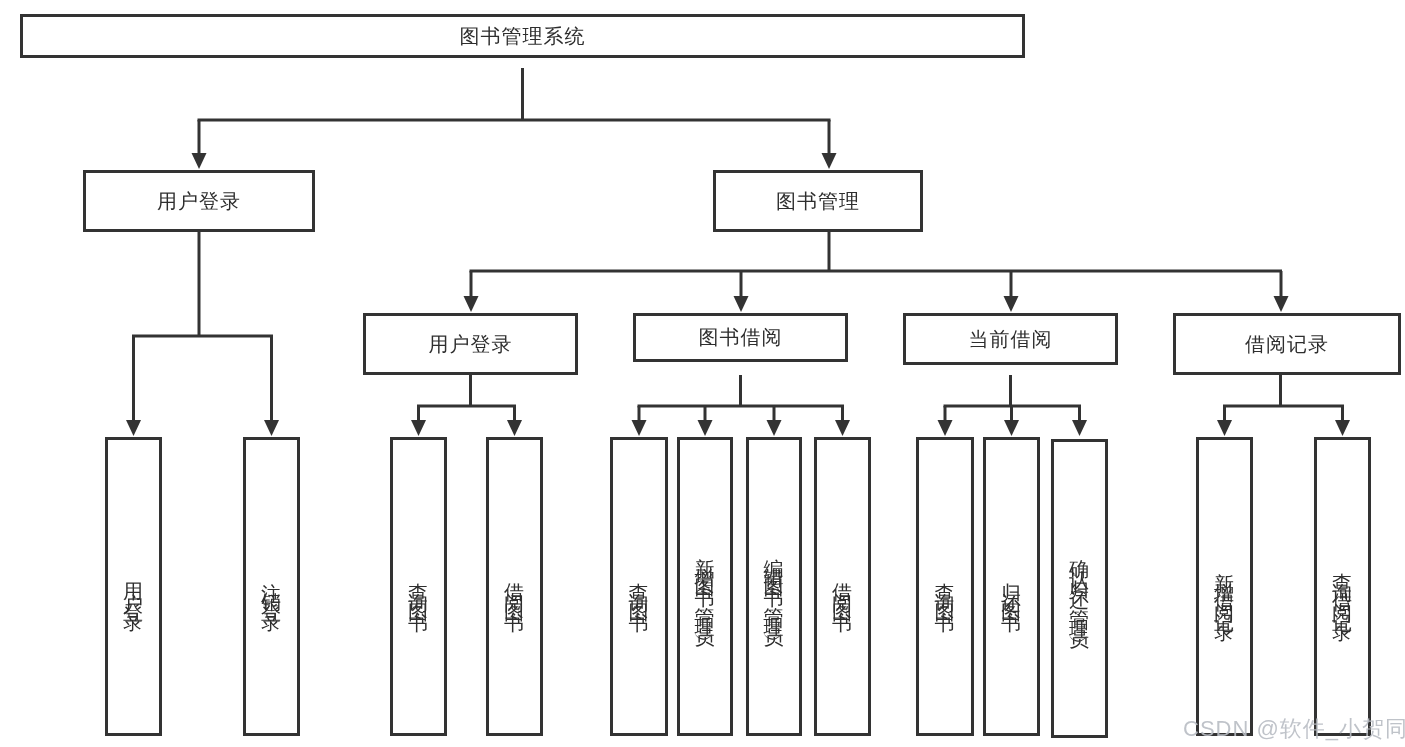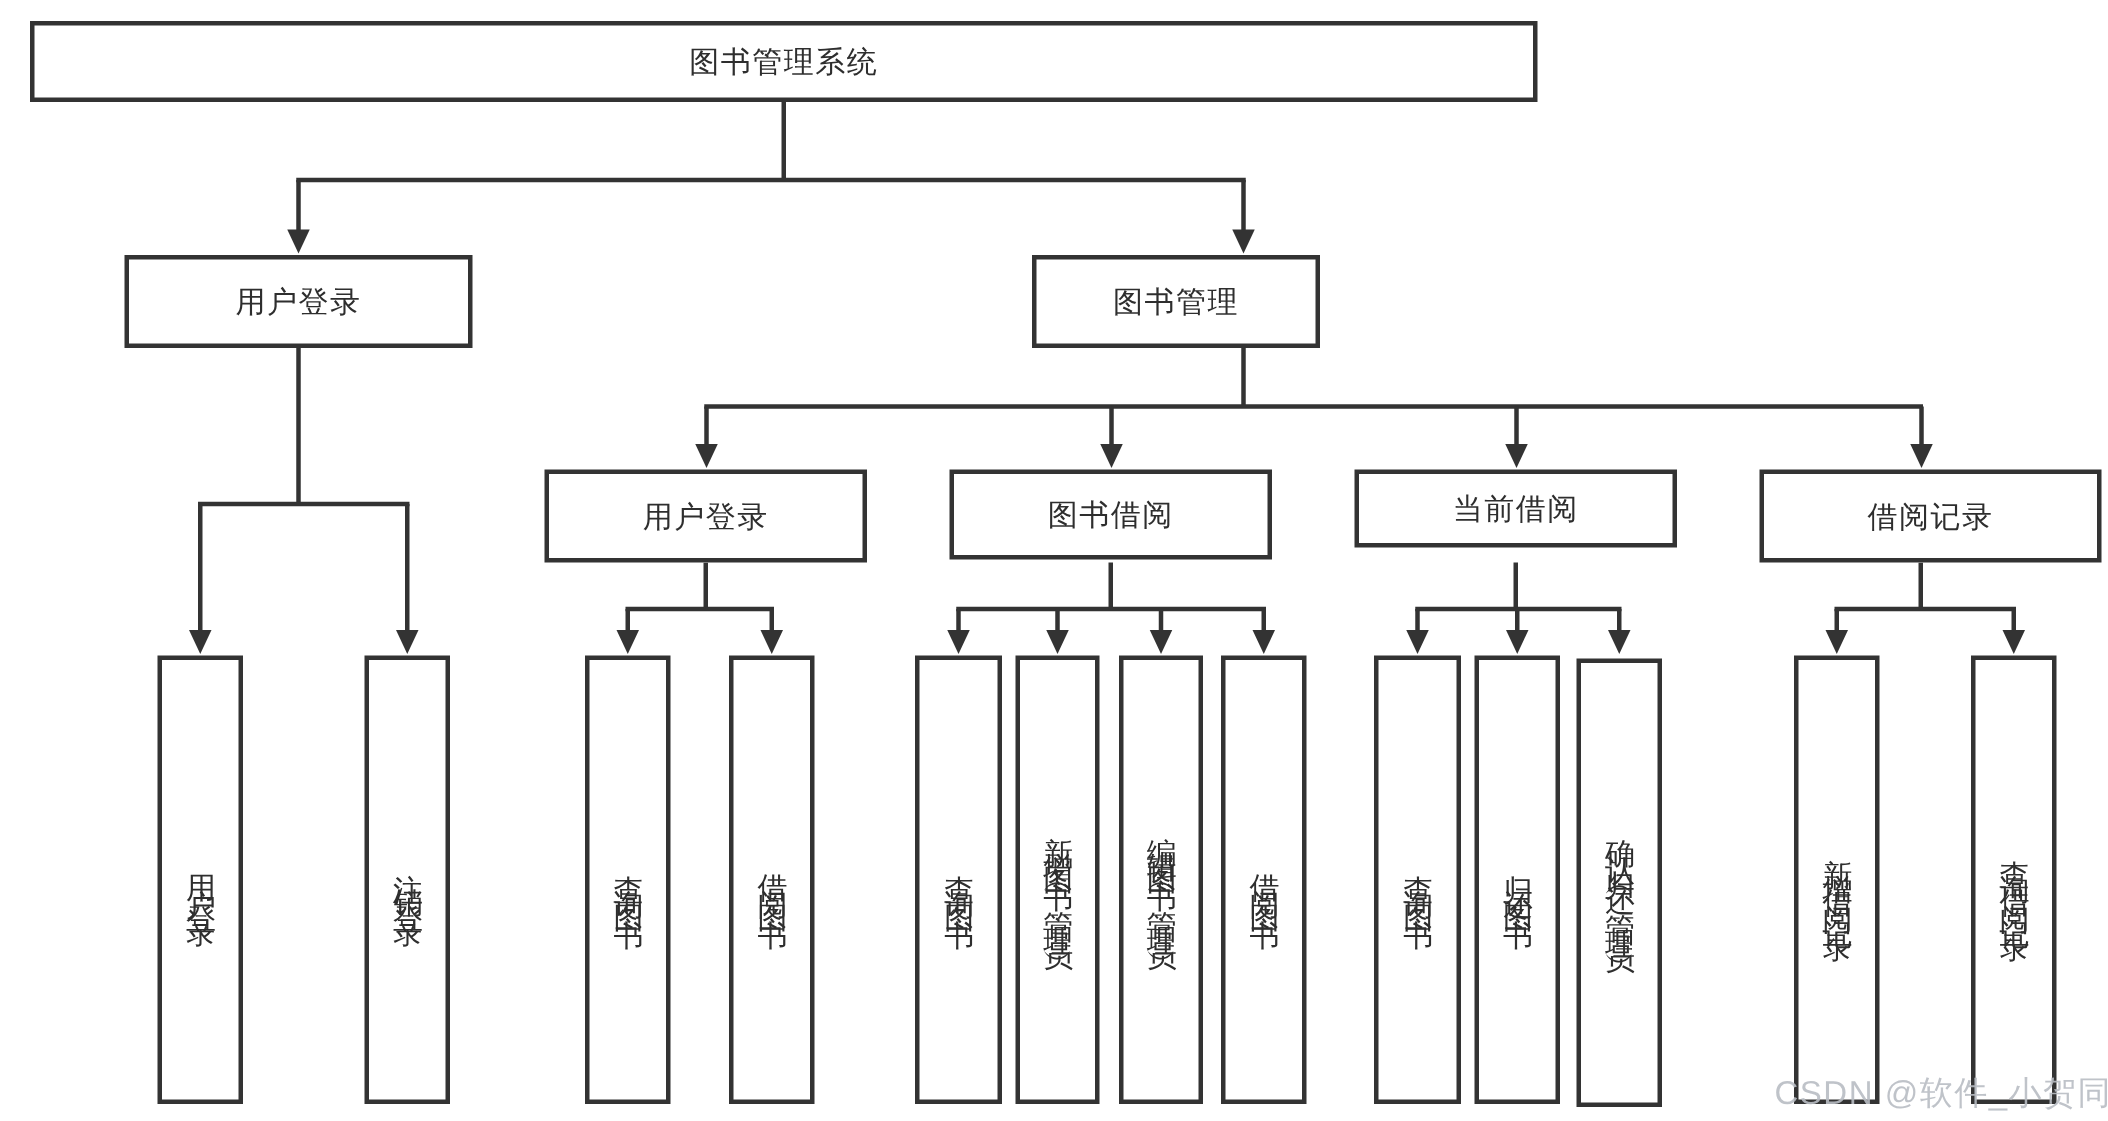--- a/index.html
+++ b/index.html
@@ -120,35 +120,35 @@
       <polygon points="766.5,420 781.5,420 774,436"></polygon>
       <polygon points="835,420 850,420 842.5,436"></polygon>
       <polygon points="937.5,420 952.5,420 945,436"></polygon>
       <polygon points="1004,420 1019,420 1011.5,436"></polygon>
       <polygon points="1072,420 1087,420 1079.5,436"></polygon>
       <polygon points="1217,420 1232,420 1224.5,436"></polygon>
       <polygon points="1335,420 1350,420 1342.5,436"></polygon>
     </g>
   </svg>
 
-  <div class="box h" style="left:20px;top:14px;width:1005px;height:54px">
+  <div class="box h" style="left:20px;top:14px;width:1005px;height:44px">
     <span>图书管理系统</span>
   </div>
 
   <div class="box h" style="left:83px;top:170px;width:232px;height:62px">
     <span>用户登录</span>
   </div>
-  <div class="box h" style="left:688px;top:170px;width:192px;height:62px">
+  <div class="box h" style="left:713px;top:170px;width:210px;height:62px">
     <span>图书管理</span>
   </div>
 
   <div class="box h" style="left:363px;top:313px;width:215px;height:62px">
     <span>用户登录</span>
   </div>
-  <div class="box h" style="left:633px;top:313px;width:215px;height:60px">
+  <div class="box h" style="left:633px;top:313px;width:215px;height:49px">
     <span>图书借阅</span>
   </div>
   <div class="box h" style="left:903px;top:313px;width:215px;height:52px">
     <span>当前借阅</span>
   </div>
   <div class="box h" style="left:1173px;top:313px;width:228px;height:62px">
     <span>借阅记录</span>
   </div>
 
   <div class="box" style="left:105px;top:437px;width:57px;height:299px">

